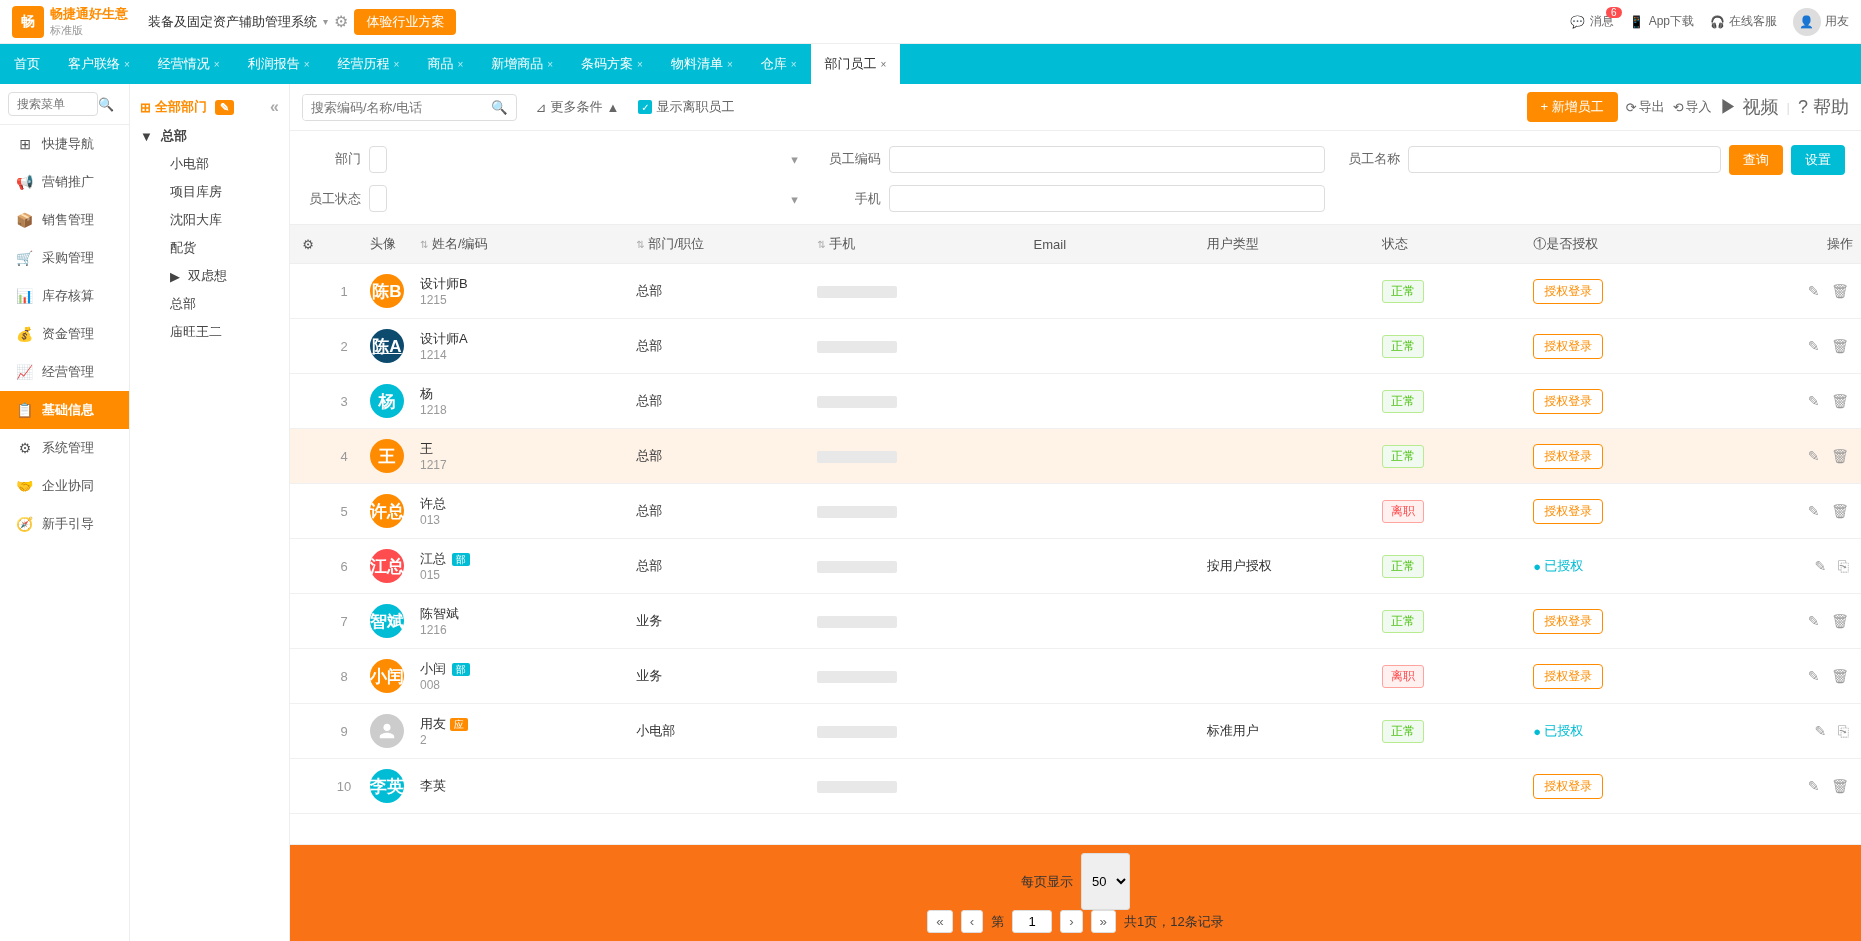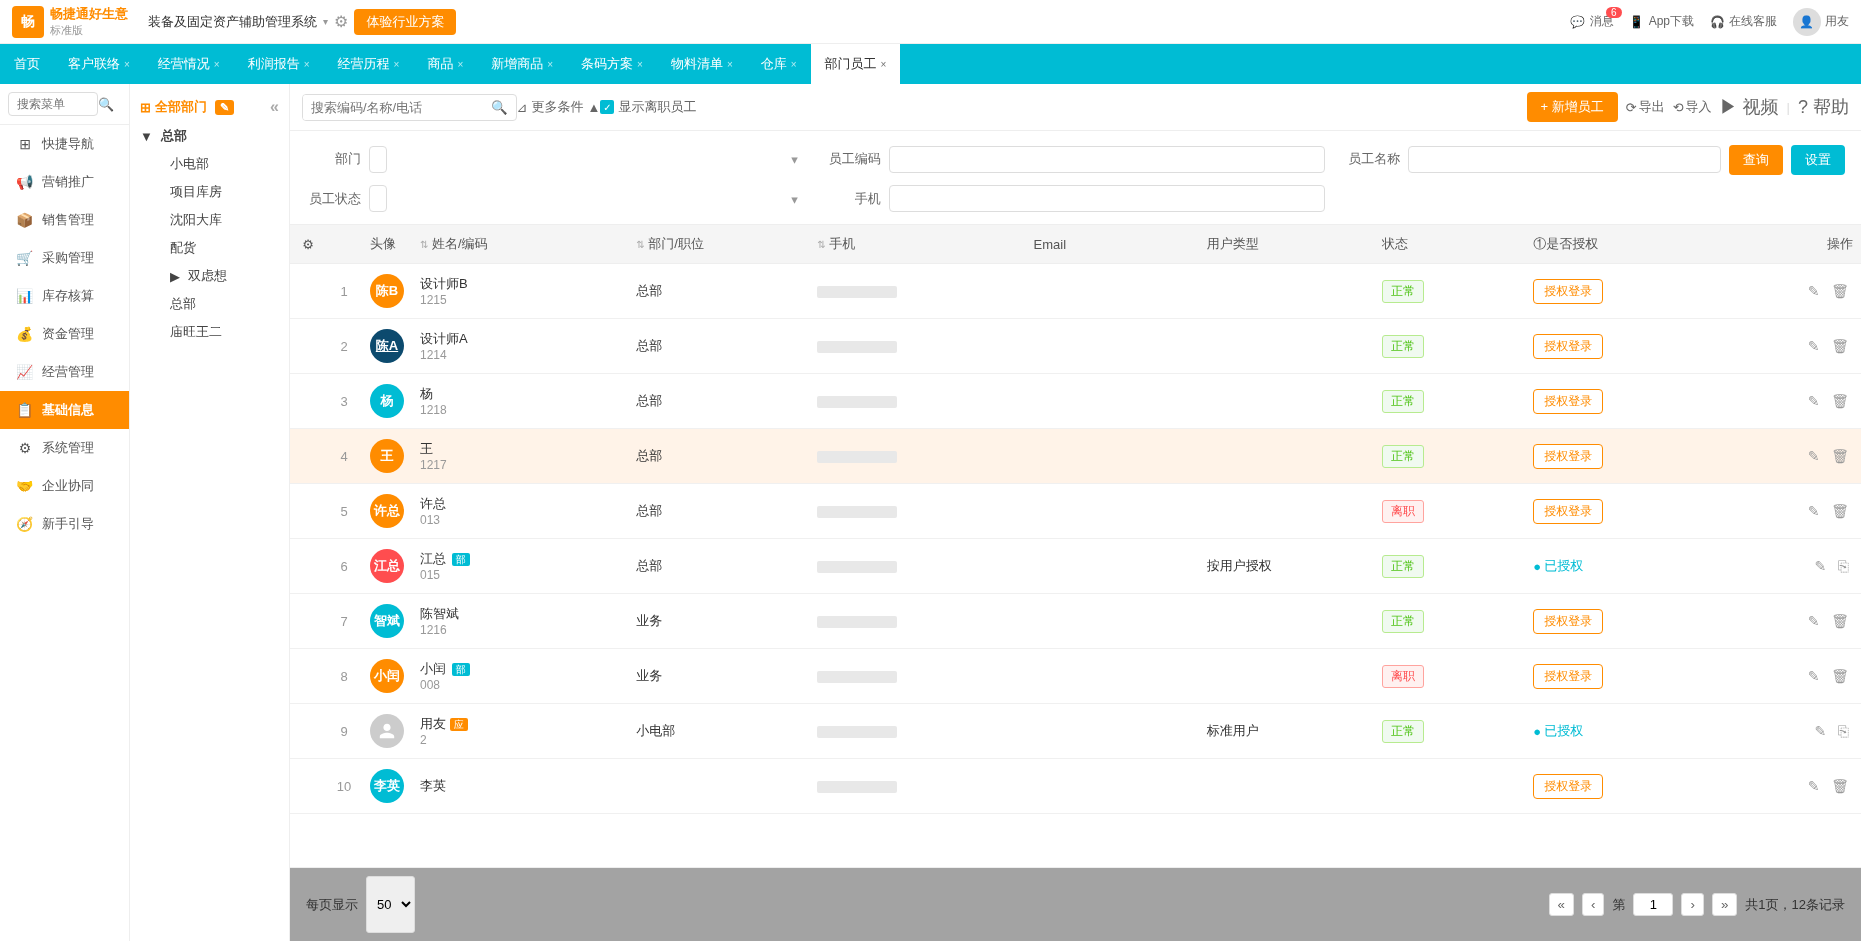--- a/index.html
+++ b/index.html
@@ -44,21 +44,21 @@
     .dept-tree { width: 160px; background: #fff; border-right: 1px solid #eee; padding: 8px 0; overflow-y: auto; flex-shrink: 0; }
     .dept-tree-header { display: flex; align-items: center; padding: 6px 10px; font-size: 13px; font-weight: bold; color: #ff8c00; cursor: pointer; }
     .dept-item { padding: 5px 10px 5px 20px; cursor: pointer; font-size: 13px; color: #444; display: flex; align-items: center; gap: 4px; }
     .dept-group { padding: 5px 10px; font-size: 13px; color: #444; font-weight: bold; cursor: pointer; display: flex; align-items: center; gap: 4px; }
     .dept-sub { padding-left: 20px; }
 
     
     .main-panel { flex: 1; display: flex; flex-direction: column; overflow: hidden; background: #f9f9f9; }
 
     
-    .filter-bar { background: #fff; padding: 8px 12px; border-bottom: 1px solid #eee; display: flex; align-items: center; gap: 0; }
+    .filter-bar { background: #fff; padding: 8px 12px; border-bottom: 1px solid #eee; display: flex; align-items: center; gap: 19px; }
     .filter-search { display: flex; align-items: center; border: 1px solid #ddd; border-radius: 4px; overflow: hidden; }
     .filter-search input { border: none; outline: none; padding: 4px 8px; font-size: 13px; width: 200px; }
     .filter-search-btn { background: none; border: none; cursor: pointer; padding: 4px 8px; color: #999; }
     .filter-more { display: flex; align-items: center; gap: 4px; cursor: pointer; color: #666; font-size: 13px; }
     .filter-show-resigned { display: flex; align-items: center; gap: 4px; cursor: pointer; font-size: 13px; color: #666; }
     .checkbox-teal { width: 14px; height: 14px; background: #00bcd4; border-radius: 2px; display: flex; align-items: center; justify-content: center; color: white; font-size: 10px; }
     .btn-add { background: #ff8c00; color: white; border: none; border-radius: 4px; padding: 6px 14px; cursor: pointer; font-size: 13px; display: flex; align-items: center; gap: 4px; }
     .btn-export, .btn-import { background: none; border: none; cursor: pointer; color: #666; font-size: 13px; display: flex; align-items: center; gap: 2px; }
     .btn-view { background: none; border: none; cursor: pointer; color: #666; font-size: 18px; }
 
@@ -75,33 +75,33 @@
     .form-actions { display: flex; gap: 8px; align-items: flex-start; padding-top: 2px; }
 
     
     .table-container { flex: 1; overflow-y: auto; background: #fff; margin: 0; }
     table { width: 100%; border-collapse: collapse; font-size: 13px; }
     thead th { background: #f5f5f5; padding: 10px 8px; text-align: left; font-weight: normal; color: #555; border-bottom: 1px solid #eee; white-space: nowrap; }
     thead th.sortable { cursor: pointer; }
     tbody tr { border-bottom: 1px solid #f0f0f0; }
     tbody tr.highlighted { background: #fff3e8; }
     tbody td { padding: 10px 8px; color: #333; vertical-align: middle; }
-    .avatar-circle { width: 34px; height: 34px; border-radius: 50%; display: flex; align-items: center; justify-content: center; color: white; font-size: 13px; font-weight: bold; flex-shrink: 0; }
+    .avatar-circle { width: 34px; height: 34px; border-radius: 50%; display: flex; align-items: center; justify-content: center; color: white; font-size: 17px; font-weight: bold; flex-shrink: 0; }
     .status-badge { display: inline-block; padding: 2px 8px; border-radius: 3px; font-size: 12px; }
     .status-normal { background: #f0faf0; color: #52c41a; border: 1px solid #b7eb8f; }
     .status-resigned { background: #fff1f0; color: #ff4d4f; border: 1px solid #ffa39e; }
     .btn-authorize { border: 1px solid #ff8c00; color: #ff8c00; background: white; border-radius: 4px; padding: 3px 10px; cursor: pointer; font-size: 12px; white-space: nowrap; }
     .authorized { color: #00bcd4; display: flex; align-items: center; gap: 3px; }
     .authorized::before { content: '●'; color: #00bcd4; }
     .op-btn { background: none; border: none; cursor: pointer; color: #999; font-size: 14px; padding: 2px 4px; }
     .phone-mask { display: inline-block; width: 80px; height: 12px; background: #e8e8e8; border-radius: 2px; vertical-align: middle; }
     .dept-tag { background: #00bcd4; color: white; font-size: 10px; padding: 1px 4px; border-radius: 2px; margin-left: 2px; }
 
     
-    .table-footer { background: #a3a3a3; border-top: 1px solid #eee; padding: 8px 16px; display: flex; align-items: center; justify-content: space-between; font-size: 13px; }
+    .table-footer { background: #f97316; border-top: 1px solid #eee; padding: 8px 16px; display: flex; align-items: center; justify-content: space-between; font-size: 13px; flex-direction: column; }
     .pagination { display: flex; align-items: center; gap: 8px; }
     .page-btn { border: 1px solid #ddd; background: white; padding: 3px 8px; border-radius: 3px; cursor: pointer; color: #666; }
     .page-btn:disabled { color: #ccc; cursor: default; }
     .page-input { border: 1px solid #ddd; border-radius: 3px; width: 40px; text-align: center; padding: 3px; font-size: 13px; }
 
     
     th.settings-col { width: 36px; text-align: center; }
     td.center { text-align: center; }
 
     .col-num { width: 36px; text-align: center; color: #999; }

